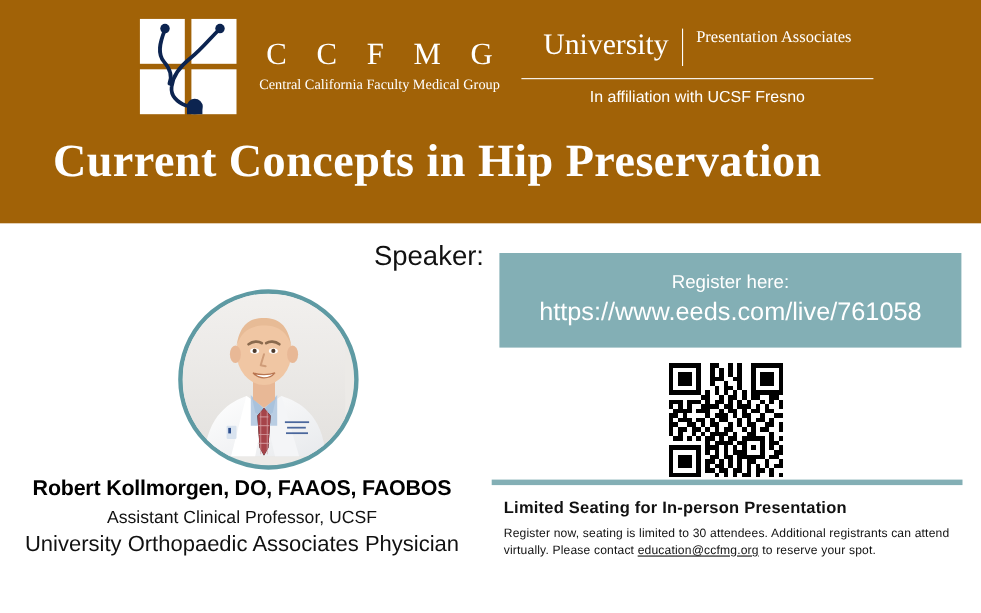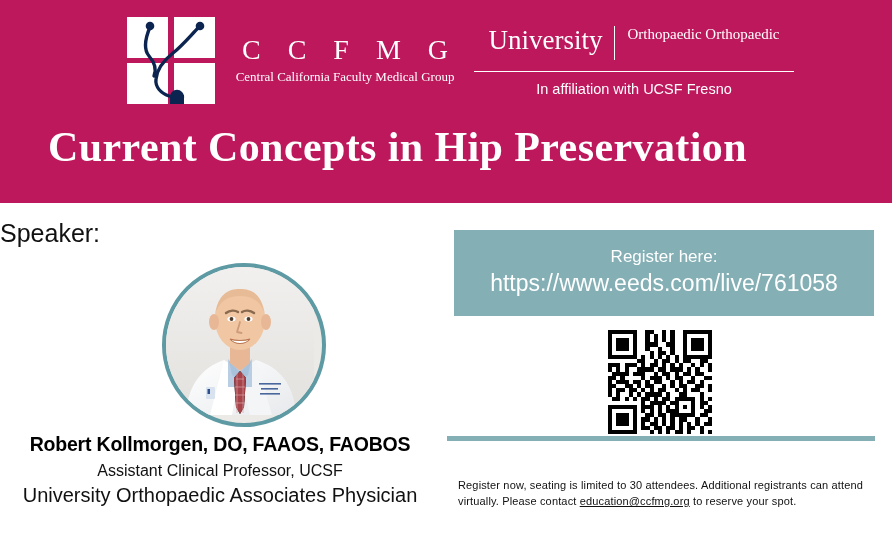--- a/index.html
+++ b/index.html
@@ -14,21 +14,21 @@
     overflow: hidden;
     position: relative;
   }
 
   
   #header-band {
     position: absolute;
     left: 0; top: 0;
     width: 892px;
     height: 203px;
-    background: #be185d;
+    background: #a16207;
   }
 
   #logo-row {
     position: absolute;
     left: 0; top: 0;
     width: 892px;
     height: 112px;
   }
 
   
@@ -128,21 +128,21 @@
   #speaker-column {
     position: absolute;
     left: 0; top: 203px;
     width: 440px;
     height: 354px;
   }
   #speaker-label {
     position: absolute;
     left: 0; top: 16px;
     width: 440px;
-    text-align: left;
+    text-align: right;
     font-size: 25px;
     color: #111111;
   }
   #speaker-photo {
     position: absolute;
     left: 162px; top: 60px;
     width: 156px;
     height: 156px;
     border-radius: 50%;
     border: 4px solid #5e9aa3;
@@ -272,21 +272,21 @@
       <div id="ccfmg-wordmark">
         <div id="ccfmg-letters">C C F M G</div>
         <div id="ccfmg-sub">Central California Faculty Medical Group</div>
       </div>
     </div>
 
     <div id="uoa-logo">
       <div id="uoa-top">
         <div id="uoa-university">University</div>
         <div id="uoa-divider"></div>
-        <div id="uoa-ortho">Orthopaedic Orthopaedic</div>
+        <div id="uoa-ortho">Presentation Associates</div>
       </div>
       <div id="uoa-rule"></div>
       <div id="uoa-affiliation">In affiliation with UCSF Fresno</div>
     </div>
 
   </div>
 
   <div id="flyer-title">Current Concepts in Hip Preservation</div>
 </div>
 
@@ -543,16 +543,17 @@
         <rect x="14" y="24" width="1" height="1"></rect>
           <rect x="16" y="24" width="2" height="1"></rect>
         <rect x="19" y="24" width="1" height="1"></rect>
           <rect x="24" y="24" width="1" height="1"></rect>
       </g>
     </svg>
   </div>
 
   <div id="seating-rule"></div>
 
+  <div id="seating-heading">Limited Seating for In-person Presentation</div>
 
   <div id="seating-body"><span>Register now, seating is limited to 30 attendees. Additional registrants can attend virtually. Please contact </span><span id="contact-email">education@ccfmg.org</span><span> to reserve your spot.</span></div>
 
 </div>
 
 </body></html>

